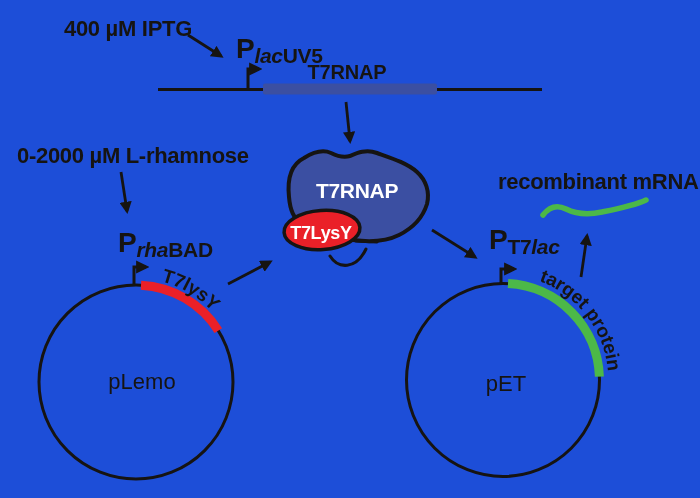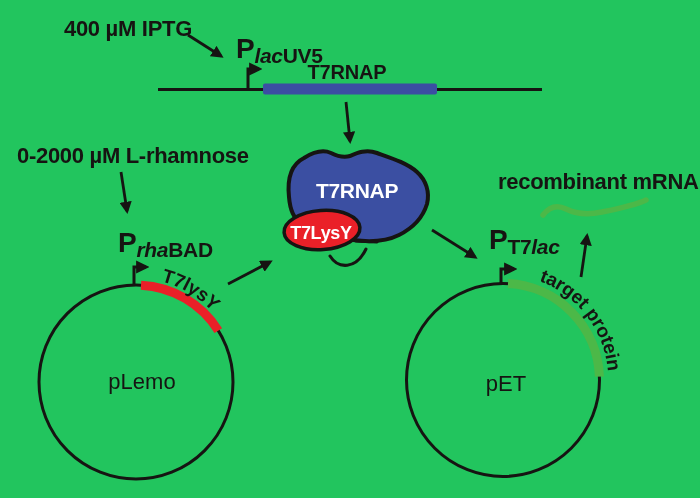--- a/index.html
+++ b/index.html
@@ -1,16 +1,16 @@
 <!DOCTYPE html>
 <html style="--blue: #3b4fa2; --red: #ea2028; --green: #4cb848; --ink: #161412;"><head>
 <meta charset="utf-8">
 <style>
   html,body{margin:0;padding:0;background:#ffffff;}
-  .stage{position:relative;width:700px;height:498px;background:#22c55e;overflow:hidden;
+  .stage{position:relative;width:700px;height:498px;background:#1d4ed8;overflow:hidden;
          font-family:"Liberation Sans", sans-serif;}
   svg{display:block;}
   text{fill:var(--ink);}
   .lbl{font-weight:700;font-size:22px;letter-spacing:-0.3px;}
   .gene-lbl{font-weight:700;font-size:20px;letter-spacing:-0.2px;}
   .p-big{font-weight:700;font-size:28px;letter-spacing:-0.3px;}
   .p-sub{font-weight:700;font-size:21px;letter-spacing:-0.3px;}
   .italic{font-style:italic;}
   .plasmid-lbl{font-weight:400;font-size:22px;}
   .white-lbl{fill:#ffffff;font-weight:700;letter-spacing:-0.3px;}

